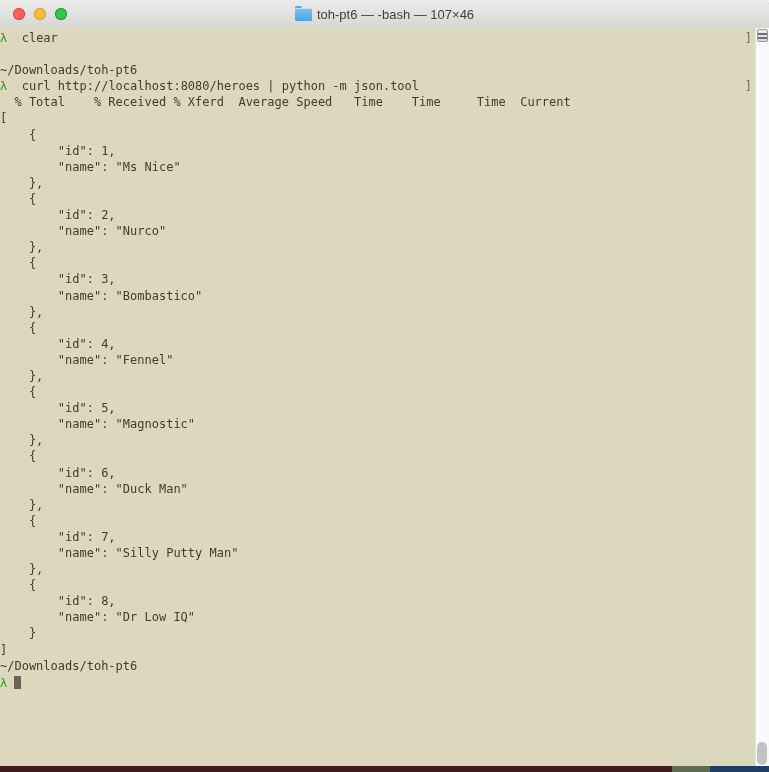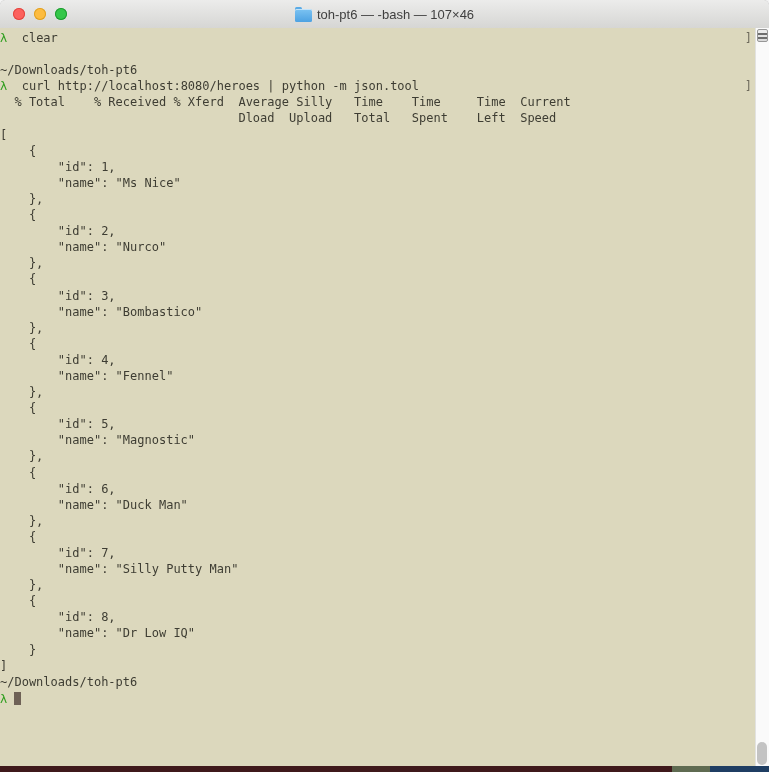--- a/index.html
+++ b/index.html
@@ -15,21 +15,21 @@
     background:linear-gradient(#ececeb,#d6d6d4);
     border-bottom:1px solid #abaaa9;
     border-radius:6px 6px 0 0;
     display:flex;align-items:center;justify-content:center;
   }
   .lights{position:absolute;left:13px;top:8px;display:flex;gap:9px;}
   .light{width:12px;height:12px;border-radius:50%;padding:0;border:none;cursor:default;}
   .light.red{background:#fc615d;box-shadow:inset 0 0 0 1px #e2463f;}
   .light.yellow{background:#fdbc40;box-shadow:inset 0 0 0 1px #dfa023;}
   .light.green{background:#34c749;box-shadow:inset 0 0 0 1px #1f9a31;}
-  .titlewrap{display:flex;align-items:flex-end;gap:5px;max-width:70%;}
+  .titlewrap{display:flex;align-items:center;gap:5px;max-width:70%;}
   .foldericon{position:relative;width:17px;height:13px;}
   .foldericon .tab{
     position:absolute;top:-2px;left:0;width:7px;height:4px;
     background:#5aabe6;border-radius:1.5px 1.5px 0 0;
   }
   .foldericon .body{
     position:absolute;top:0;left:0;right:0;bottom:0;
     background:linear-gradient(#7cc3f2,#4da2e2);
     border-radius:1.5px;box-shadow:inset 0 1px 0 rgba(255,255,255,.55);
   }
@@ -90,22 +90,21 @@
       </span>
       <span class="titletext">toh-pt6 — -bash — 107×46</span>
     </div>
   </div>
 
   <div class="screen">
       <div class="row"><span class="mark-l">[</span><span class="lambda">λ</span><span>  clear</span><span class="mark-r">]</span></div>
       <div class="row"></div>
       <div class="row">~/Downloads/toh-pt6</div>
       <div class="row"><span class="mark-l">[</span><span class="lambda">λ</span><span>  curl http://localhost:8080/heroes | python -m json.tool</span><span class="mark-r">]</span></div>
-      <div class="row">  % Total    % Received % Xferd  Average Silly   Time    Time     Time  Current</div>
-      <div class="row">                                 Dload  Upload   Total   Spent    Left  Speed</div>
+      <div class="row">  % Total    % Received % Xferd  Average Speed   Time    Time     Time  Current</div>
       <div class="row">[</div>
       <div class="row">    {</div>
       <div class="row">        "id": 1,</div>
       <div class="row">        "name": "Ms Nice"</div>
       <div class="row">    },</div>
       <div class="row">    {</div>
       <div class="row">        "id": 2,</div>
       <div class="row">        "name": "Nurco"</div>
       <div class="row">    },</div>
       <div class="row">    {</div>

